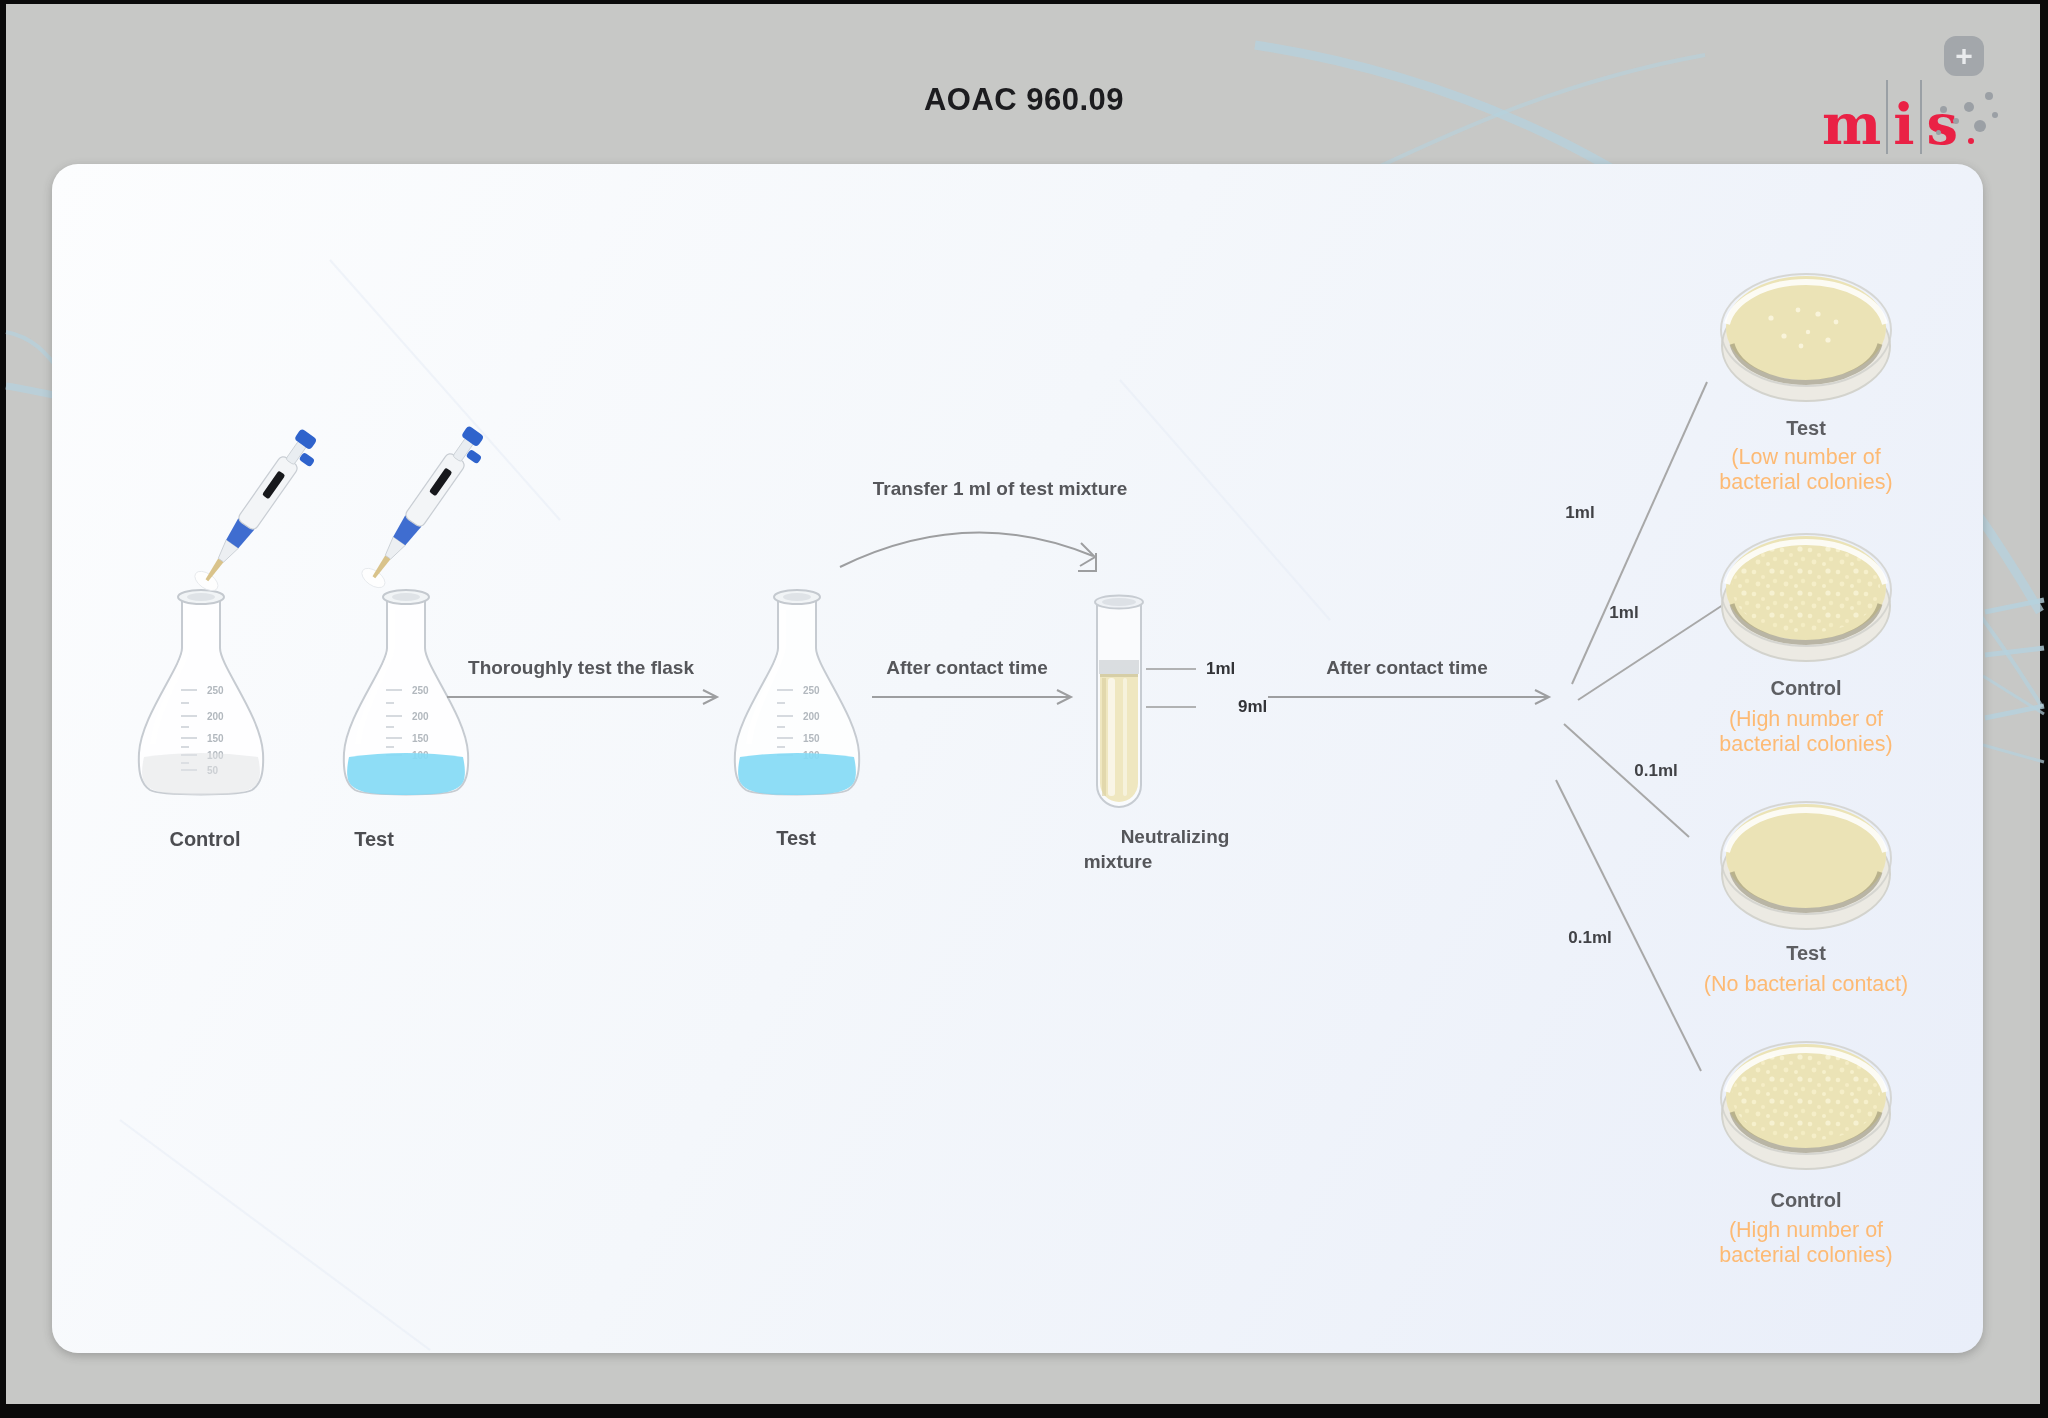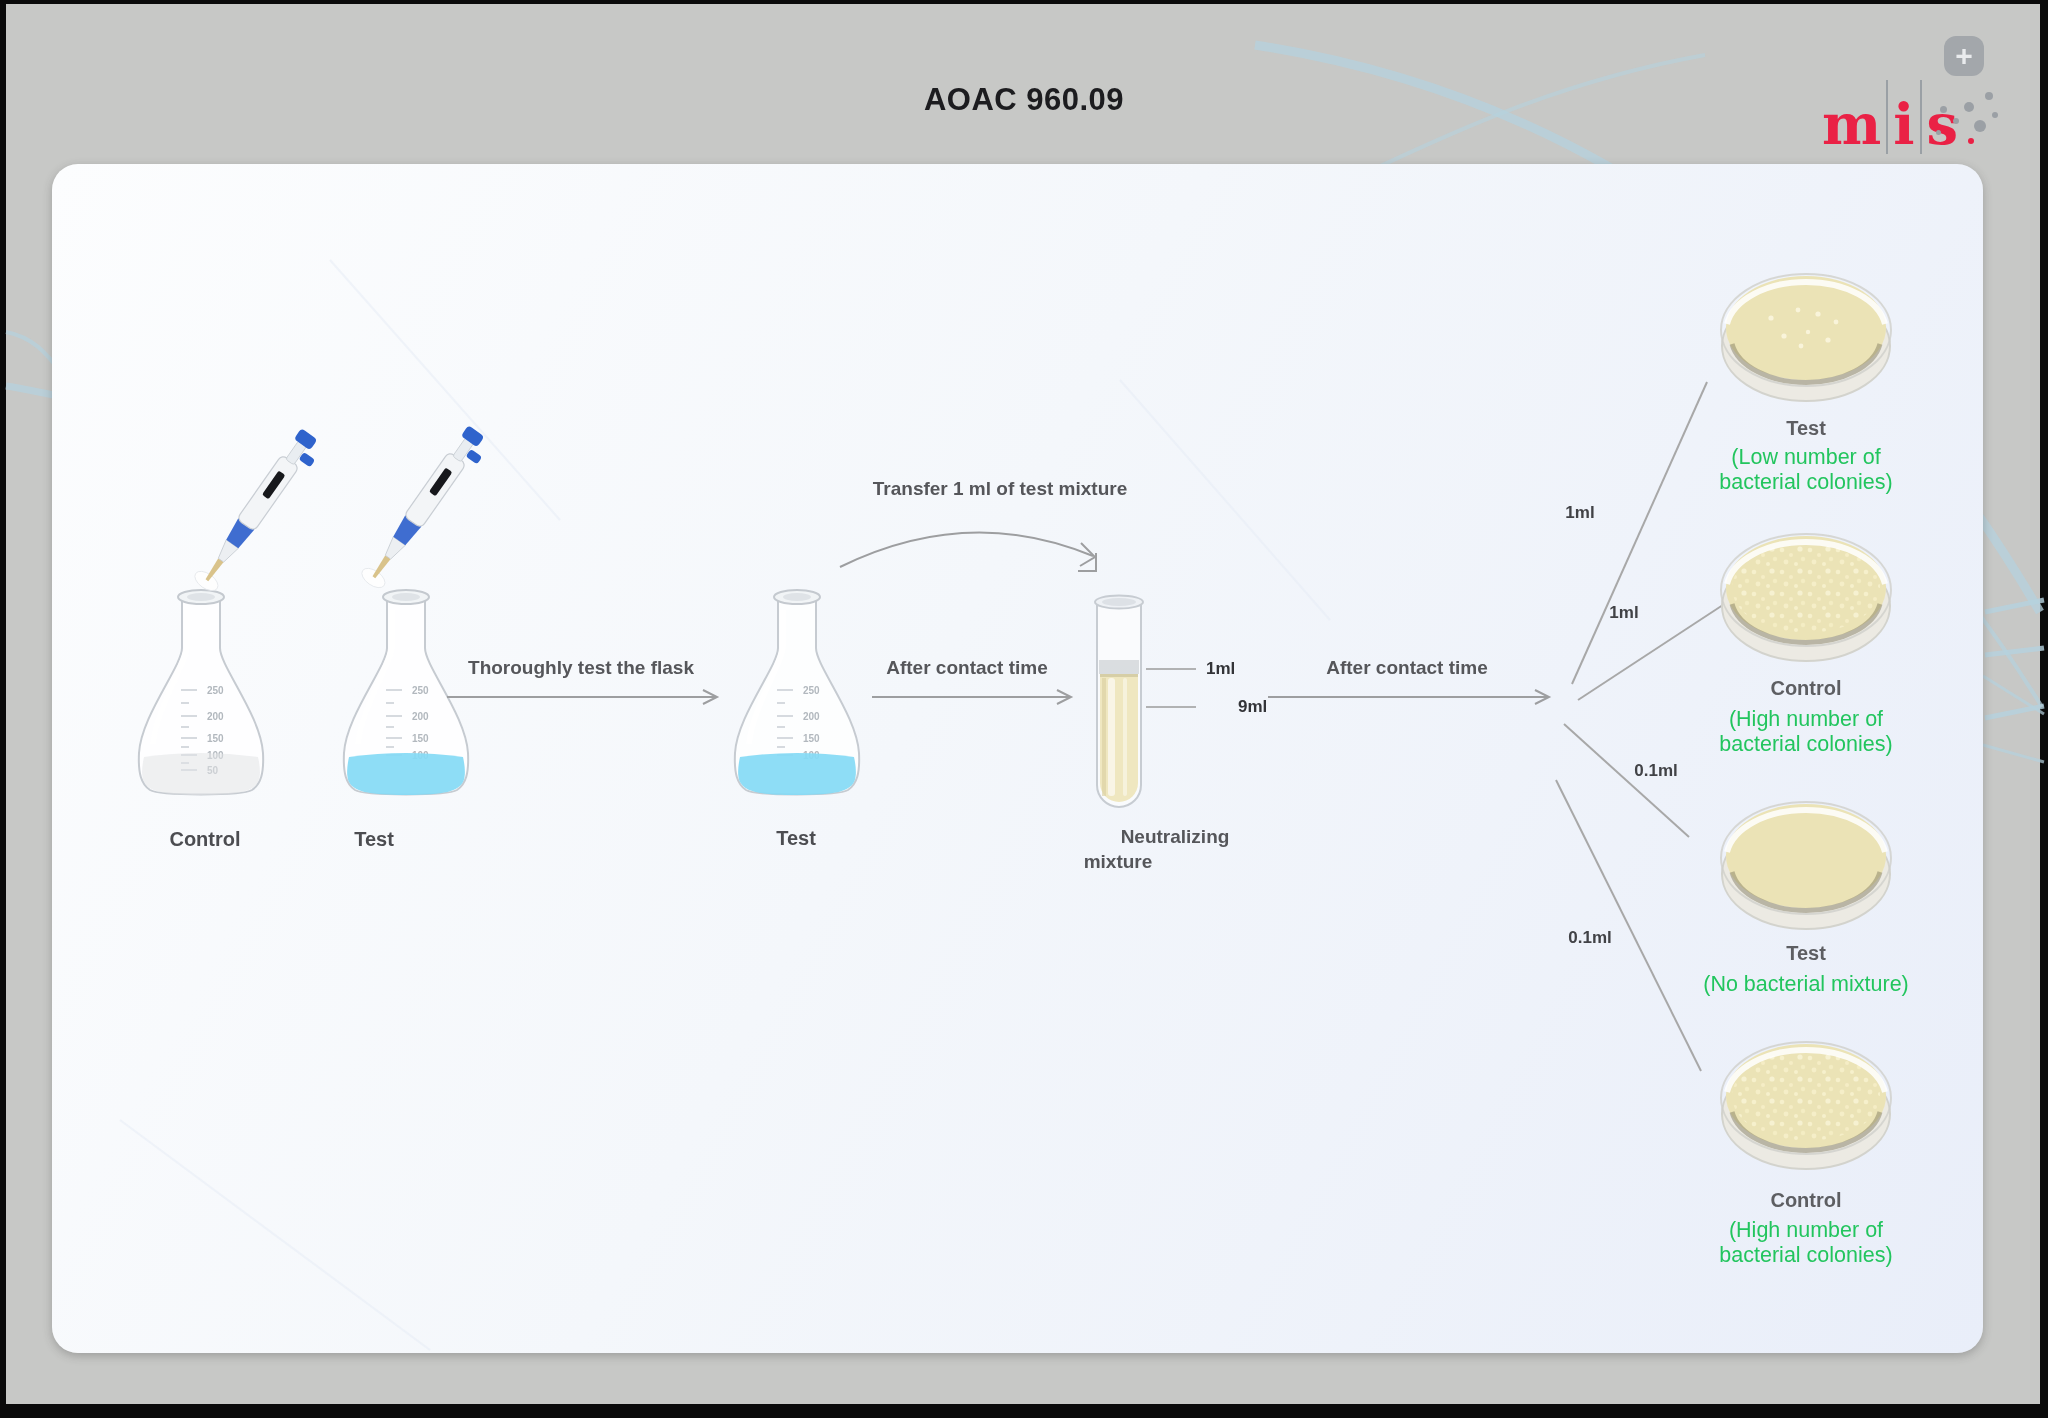--- a/index.html
+++ b/index.html
@@ -11,21 +11,21 @@
          background:linear-gradient(118deg,#fcfdfe 0%,#f4f7fb 45%,#e9eef9 100%);
          box-shadow:0 3px 10px rgba(50,50,50,.28);}
   #scene{position:absolute;left:0;top:0;}
   .lbl{position:absolute;transform:translate(-50%,-50%);white-space:nowrap;text-align:center;}
   .title{font-weight:700;font-size:31px;color:#1c1c1f;letter-spacing:.5px;}
   .step-label{font-weight:700;font-size:19px;color:#55565a;}
   .vessel-label{font-weight:700;font-size:20px;color:#4c4d51;}
   .ml-label{font-weight:700;font-size:17px;color:#414246;}
   .mark-label{position:absolute;transform:translateY(-50%);font-weight:700;font-size:17px;color:#333438;white-space:nowrap;}
   .dish-name{font-weight:700;font-size:20px;color:#5d5e62;}
-  .dish-desc{font-weight:500;font-size:21.5px;color:#22c55e;}
+  .dish-desc{font-weight:500;font-size:21.5px;color:#fdba74;}
   .scale text{font-size:10px;fill:#b2b8be;font-weight:600;font-family:"Liberation Sans",sans-serif;}
   .scale line{stroke:#c9ced4;stroke-width:1.5;}
   .arrow{stroke:#9d9ea0;stroke-width:2;fill:none;}
   .fan{stroke:#a8a8a8;stroke-width:2;fill:none;}
   
   #logo{position:absolute;left:1822px;top:50px;width:180px;height:100px;}
   .logo-row{position:absolute;left:0;bottom:4px;display:flex;align-items:flex-end;}
   .logo-letter{font-family:"DejaVu Serif",serif;font-weight:700;font-size:56px;line-height:.76;color:#ea2145;}
   .logo-bar{width:2px;height:74px;background:#9aa0a5;margin:0 5px -8px 5px;}
   .logo-badge{position:absolute;left:122px;top:-14px;width:40px;height:40px;border-radius:12px;
@@ -272,21 +272,21 @@
 
   <div class="lbl dish-name" style="left:1806px;top:428px;">Test</div>
   <div class="lbl dish-desc" style="left:1806px;top:457px;">(Low number of</div>
   <div class="lbl dish-desc" style="left:1806px;top:482px;">bacterial colonies)</div>
 
   <div class="lbl dish-name" style="left:1806px;top:688px;">Control</div>
   <div class="lbl dish-desc" style="left:1806px;top:719px;">(High number of</div>
   <div class="lbl dish-desc" style="left:1806px;top:744px;">bacterial colonies)</div>
 
   <div class="lbl dish-name" style="left:1806px;top:953px;">Test</div>
-  <div class="lbl dish-desc" style="left:1806px;top:984px;">(No bacterial mixture)</div>
+  <div class="lbl dish-desc" style="left:1806px;top:984px;">(No bacterial contact)</div>
 
   <div class="lbl dish-name" style="left:1806px;top:1200px;">Control</div>
   <div class="lbl dish-desc" style="left:1806px;top:1230px;">(High number of</div>
   <div class="lbl dish-desc" style="left:1806px;top:1255px;">bacterial colonies)</div>
 
   <div id="logo">
     <div class="logo-row">
       <span class="logo-letter">m</span>
       <span class="logo-bar"></span>
       <span class="logo-letter">i</span>

